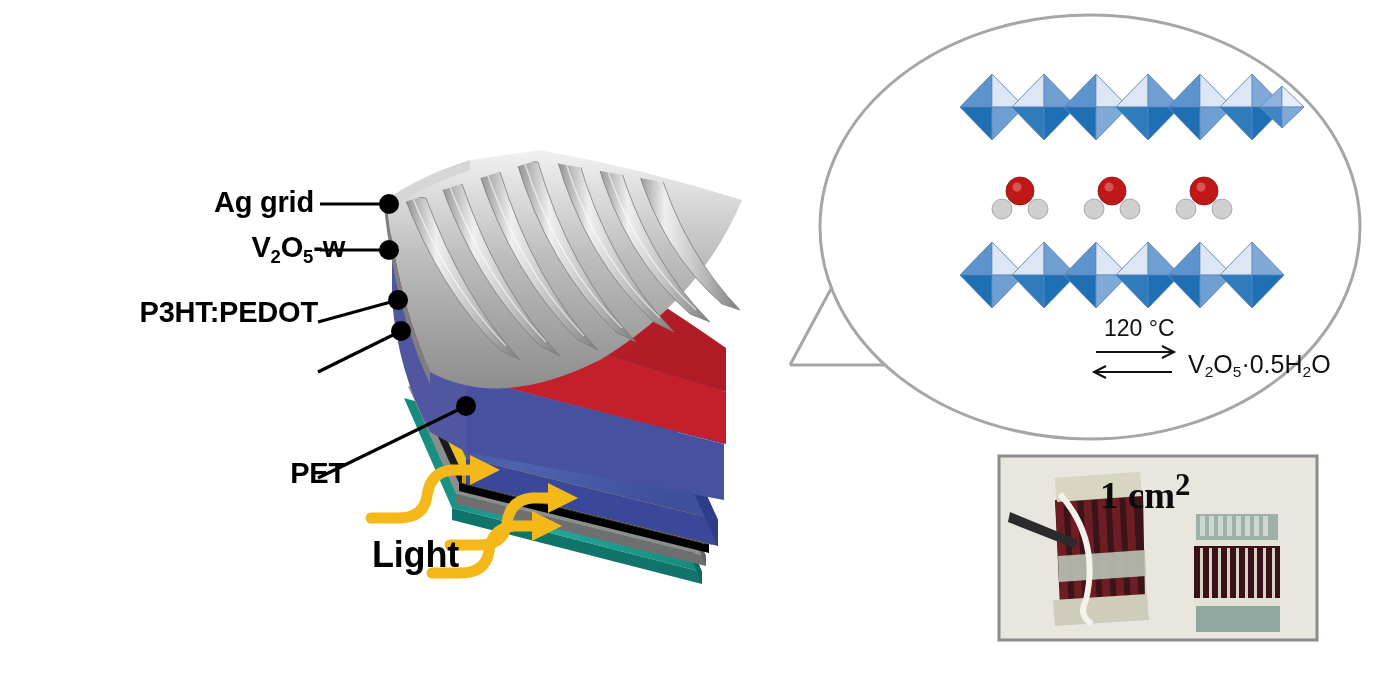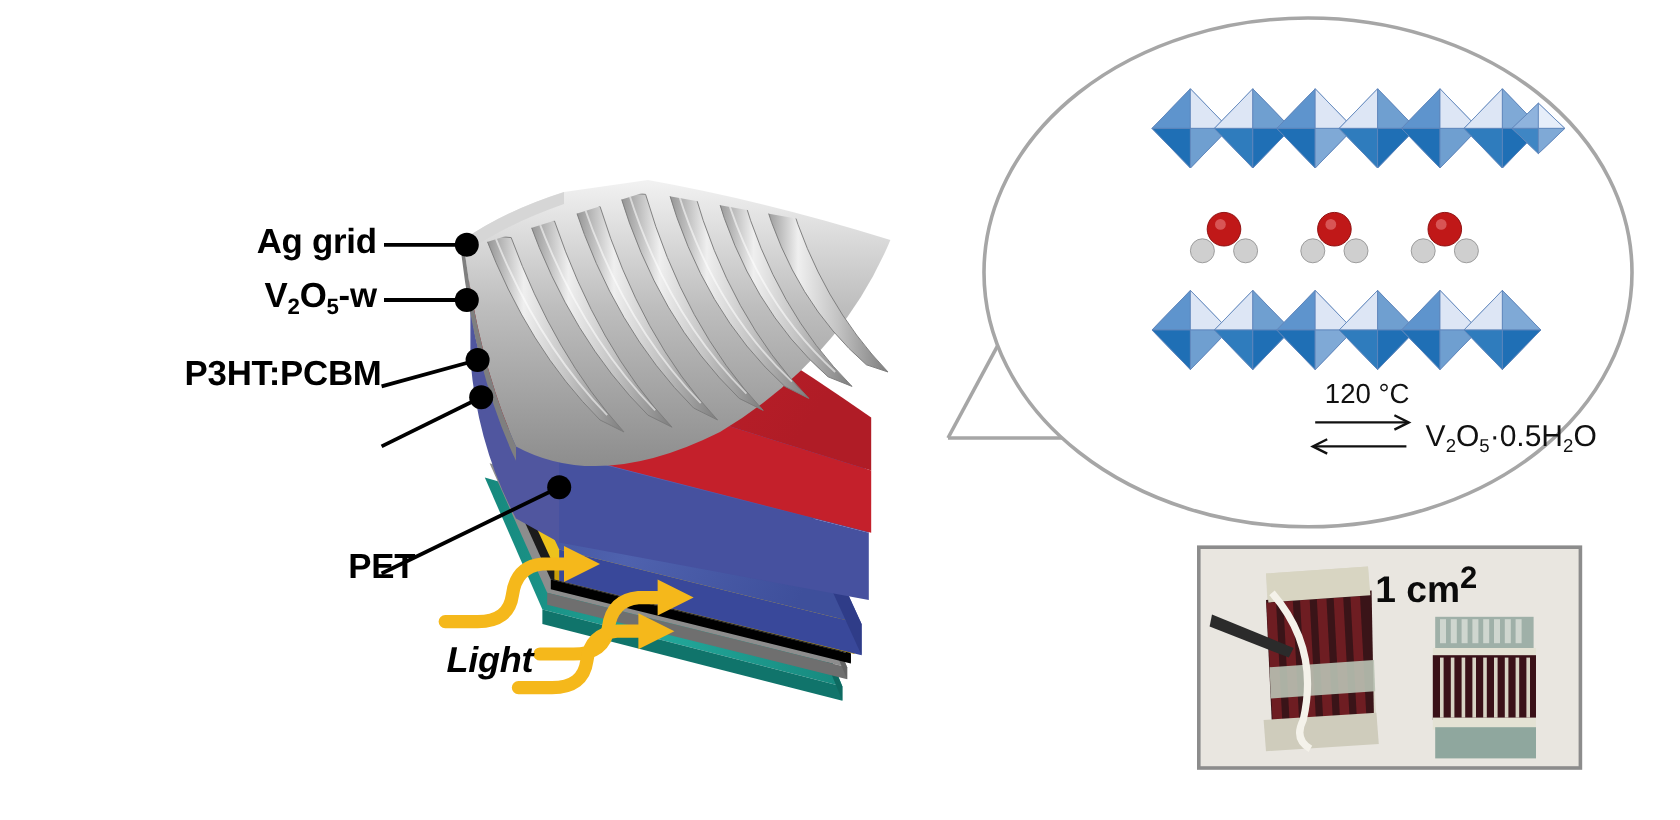--- a/index.html
+++ b/index.html
@@ -5,21 +5,21 @@
 <style>
   html,body{margin:0;padding:0;background:#ffffff;}
   body{width:1400px;height:683px;position:relative;overflow:hidden;
        font-family:"Liberation Sans","DejaVu Sans",sans-serif;}
   #stage{position:absolute;left:0;top:0;width:1400px;height:683px;}
   svg.layer{position:absolute;left:0;top:0;width:1400px;height:683px;overflow:visible;}
   .lbl{position:absolute;font-weight:bold;color:#000;white-space:nowrap;
        letter-spacing:-0.2px;}
   .lbl sub{font-size:0.64em;vertical-align:-0.30em;font-weight:bold;}
   .callout-label{font-size:29px;line-height:1.08;text-align:right;}
-  .light-label{font-size:30px;font-style:italic;font-weight:bold;}
+  .light-label{font-size:36px;font-weight:bold;}
   .eqtxt{position:absolute;color:#111;white-space:nowrap;}
   .eqtxt sub{font-size:0.62em;vertical-align:-0.28em;}
   .photo-cap{position:absolute;font-weight:bold;color:#0b0b0b;}
 </style>
 </head>
 <body>
 
 <div id="stage">
 
   <svg class="layer" viewBox="0 0 1400 683">
@@ -350,43 +350,43 @@
         <rect x="1194" y="598" width="86" height="10" fill="#e4e2d4"></rect>
         <rect x="1196" y="606" width="84" height="26" fill="#8fa79e"></rect>
       </g>
     </g>
   </svg>
 
   <div class="lbl callout-label" style="right:1086px;top:187px;">
     <span>Ag grid</span>
   </div>
 
-  <div class="lbl callout-label" style="right:1086px;top:232px;">
+  <div class="lbl callout-label" style="right:1055px;top:232px;">
     V<sub>2</sub>O<sub>5</sub>-w
   </div>
 
   <div class="lbl callout-label" style="right:1082px;top:297px;">
-    <span>P3HT:PCBM</span>
+    <span>P3HT:PEDOT</span>
   </div>
 
 
   <div class="lbl callout-label" style="right:1054px;top:458px;">
     <span>PET</span>
   </div>
 
   <div class="lbl light-label" style="left:372px;top:534px;">
     <span>Light</span>
   </div>
 
   <div class="eqtxt" style="left:1104px;top:315px;font-size:23px;font-weight:normal;text-align:right;">
     <span>120 °C</span>
   </div>
 
 
   <div class="eqtxt" style="left:1188px;top:350px;font-size:25px;font-weight:normal;text-align:right;">
     V<sub>2</sub>O<sub>5</sub>·0.5H<sub>2</sub>O
   </div>
 
-  <div class="photo-cap" style="left:1146px;top:468px;font-size:31px;">
+  <div class="photo-cap" style="left:1100px;top:468px;font-size:37px;font-family:Liberation Serif, serif;">
     1 cm<sup>2</sup>
   </div>
 
 </div>
 
 </body></html>

